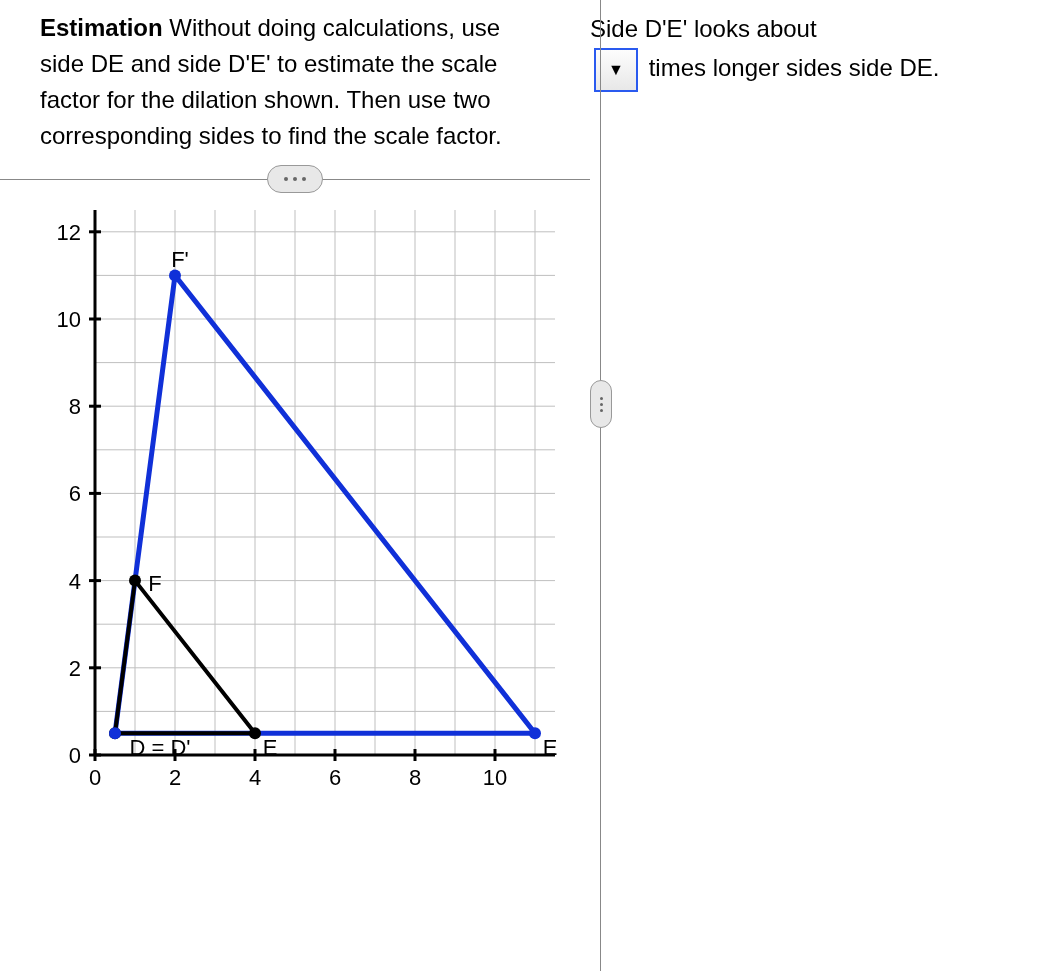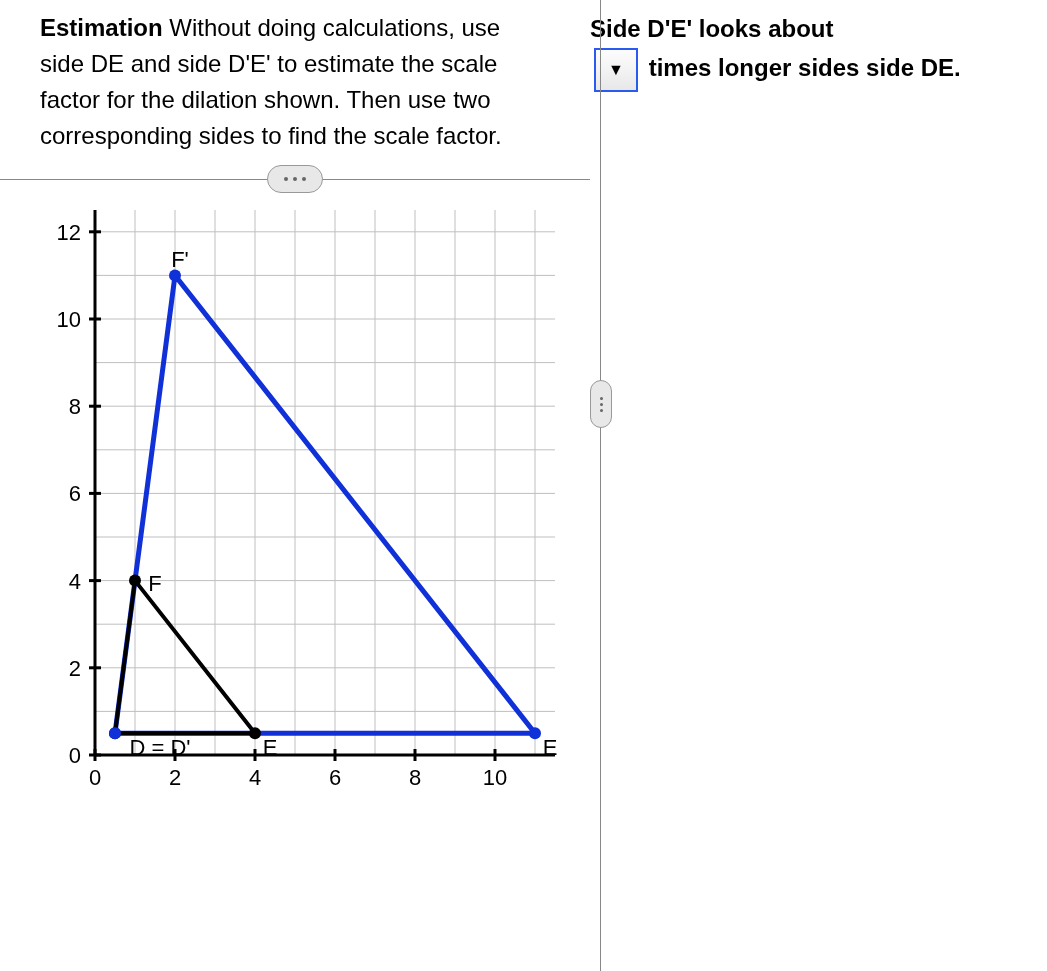--- a/index.html
+++ b/index.html
@@ -18,21 +18,20 @@
     }
     .left-pane {
       width: 570px;
       padding: 10px 20px 0 40px;
       position: relative;
     }
     .right-pane {
       flex: 1;
       padding: 10px 20px 0 20px;
       position: relative;
-      font-weight: bold;
     }
     .divider {
       position: absolute;
       left: 600px;
       top: 0;
       bottom: 0;
       width: 1px;
       background: #888;
     }
     .divider-pill {

